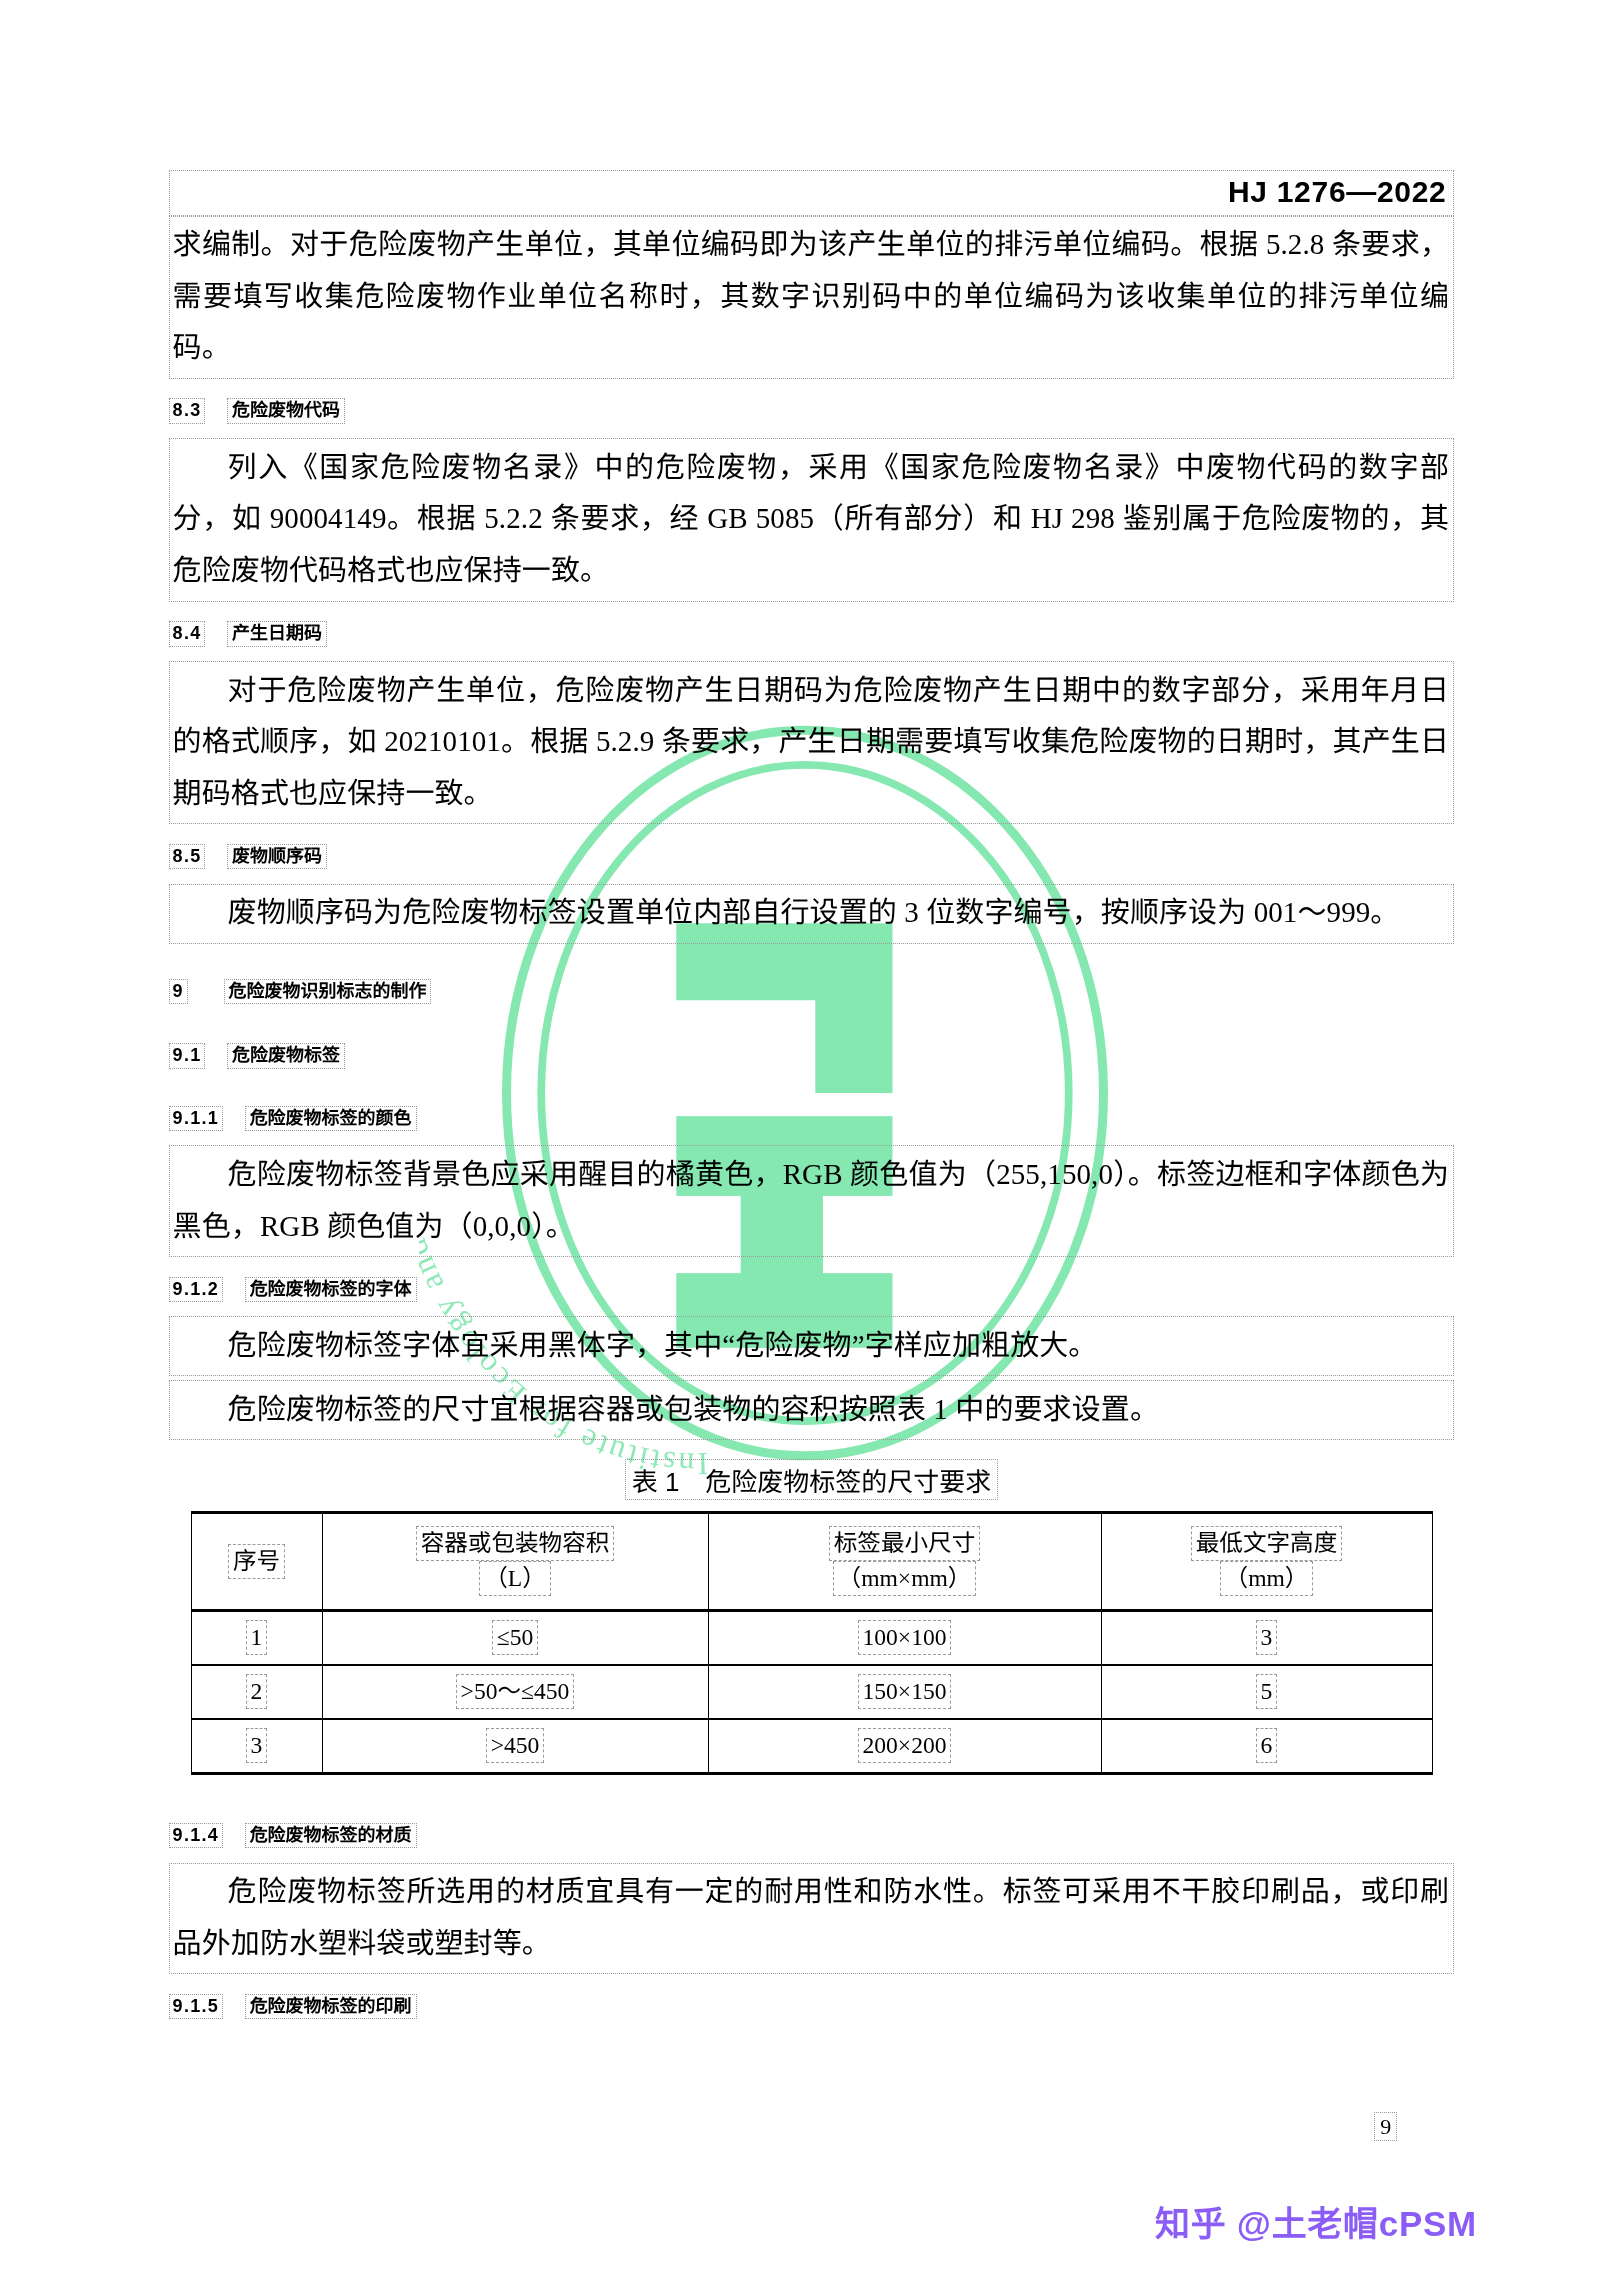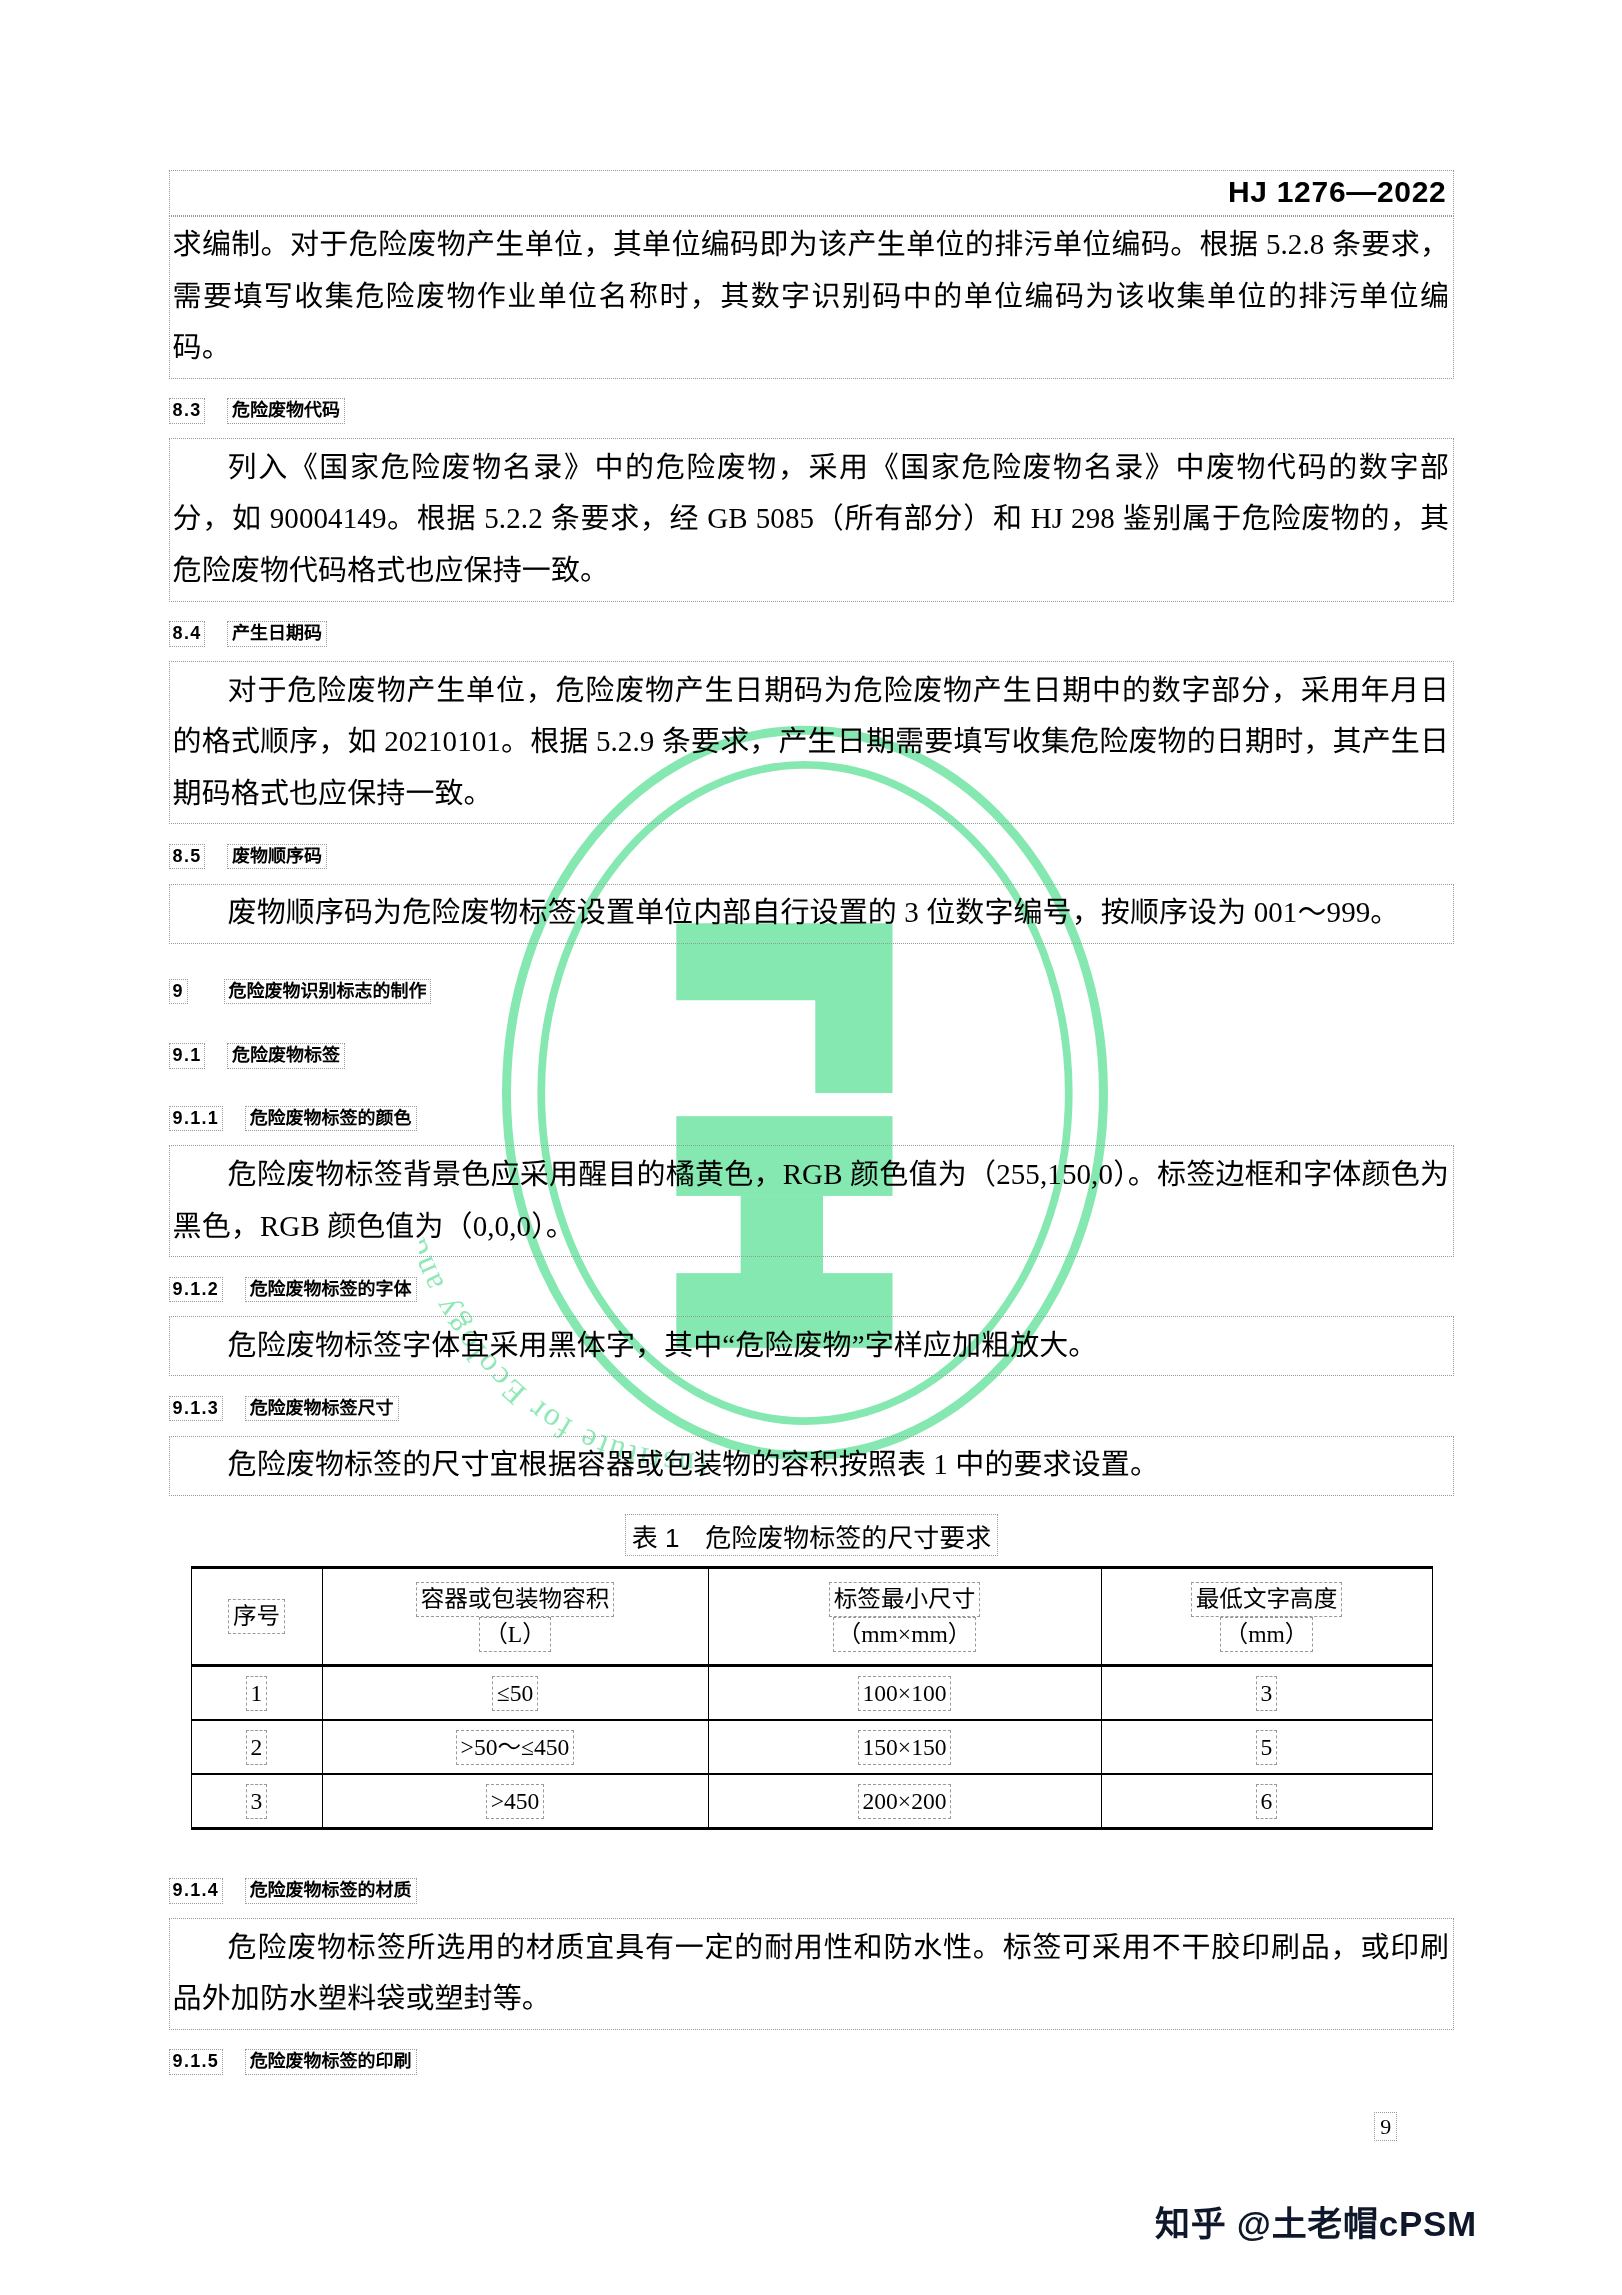--- a/index.html
+++ b/index.html
@@ -160,21 +160,21 @@
     padding: 0.7px 5.2px;
     display: inline-block;
   }
   .sitemark {
     position: absolute;
     left: 1155px;
     top: 2195px;
     font-family: "Liberation Sans", "DejaVu Sans", sans-serif;
     font-size: 35px;
     font-weight: 700;
-    color: #0f172a;
+    color: #8b5cf6;
     letter-spacing: 0.7px;
     z-index: 2;
     white-space: nowrap;
   }
 </style>
 </head>
 <body>
 
 <div class="page">
 
@@ -237,24 +237,20 @@
       <span class="ttl">危险废物标签的颜色</span>
     </div>
     <p class="para indent blk">危险废物标签背景色应采用醒目的橘黄色，RGB 颜色值为（255,150,0）。标签边框和字体颜色为黑色，RGB 颜色值为（0,0,0）。</p>
 
     <div class="heading">
       <span class="num">9.1.2</span>
       <span class="ttl">危险废物标签的字体</span>
     </div>
     <p class="para indent blk">危险废物标签字体宜采用黑体字，其中“危险废物”字样应加粗放大。</p>
 
-    <div class="heading">
-      <span class="num">9.1.3</span>
-      <span class="ttl">危险废物标签尺寸</span>
-    </div>
     <p class="para indent blk">危险废物标签的尺寸宜根据容器或包装物的容积按照表 1 中的要求设置。</p>
 
     <div class="tbl-caption">
       <span>表 1　危险废物标签的尺寸要求</span>
     </div>
 
     <table class="sizes">
       <colgroup>
         <col class="c1">
           <col class="c2">

